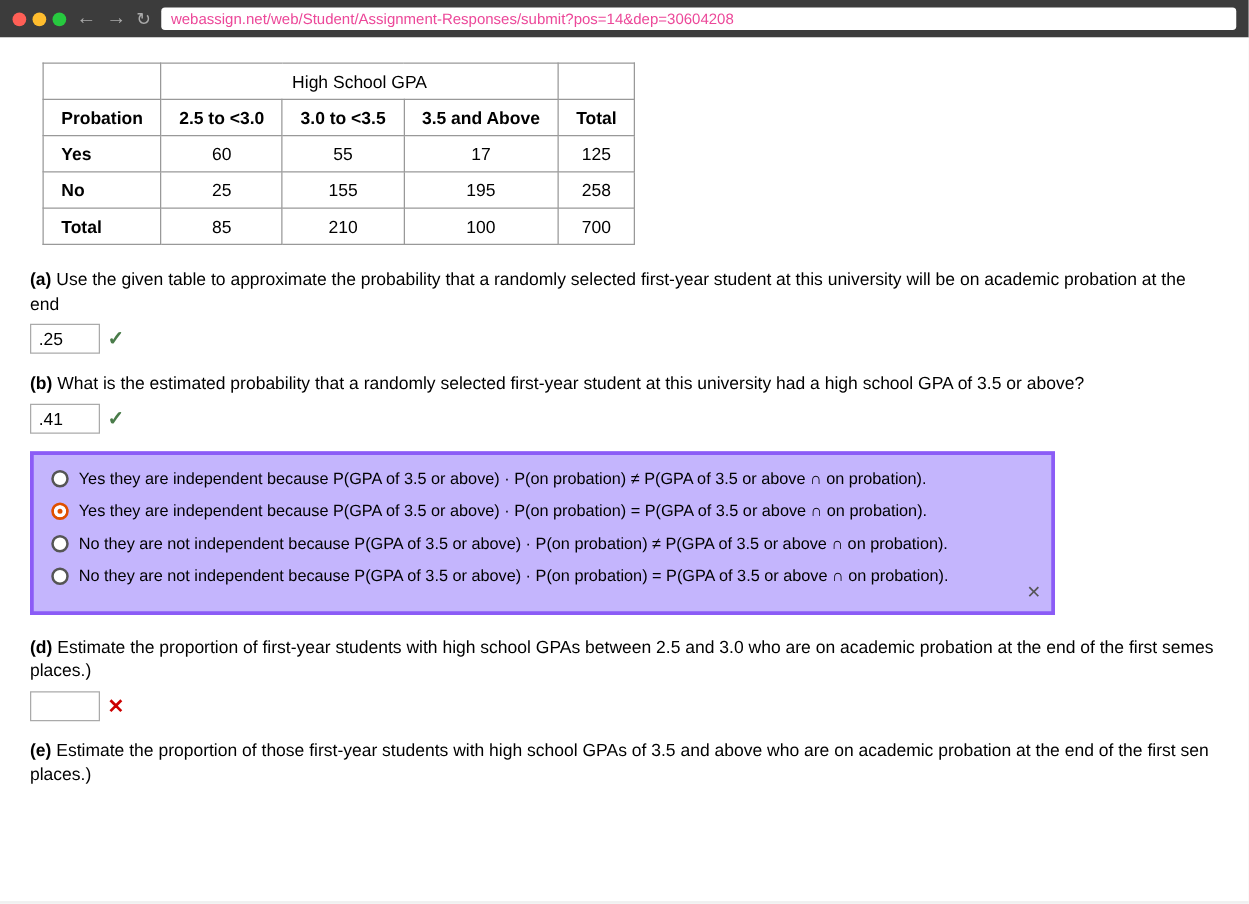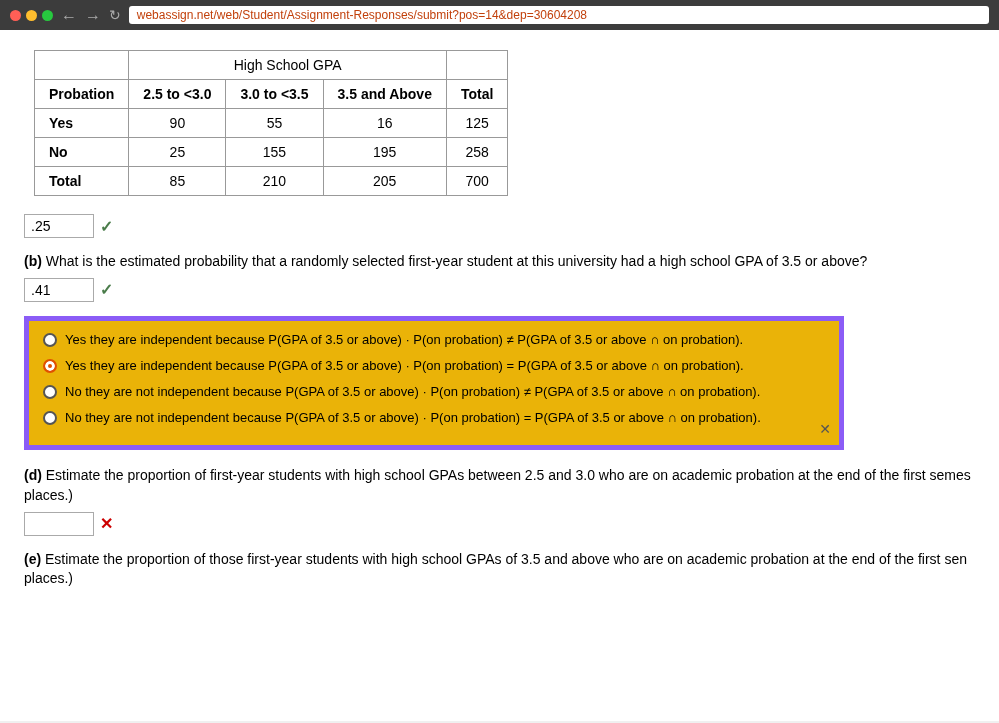--- a/index.html
+++ b/index.html
@@ -15,21 +15,21 @@
       font-size: 12px;
       color: #ddd;
       display: flex;
       align-items: center;
       gap: 8px;
     }
     .browser-bar .url {
       background: #fff;
       border-radius: 3px;
       padding: 2px 8px;
-      color: #c2410c;
+      color: #ec4899;
       font-size: 12px;
       flex: 1;
       overflow: hidden;
       white-space: nowrap;
       text-overflow: ellipsis;
     }
     .page-content {
       background: #fff;
       padding: 20px 24px;
       min-height: calc(723px - 32px);
@@ -70,41 +70,41 @@
     }
     .answer-row {
       display: flex;
       align-items: center;
       gap: 6px;
       margin-bottom: 4px;
     }
     .answer-input {
       border: 1px solid #aaa;
       padding: 3px 6px;
-      width: 70px;
+      width: 56px;
       font-size: 14px;
       background: #fff;
     }
     .check-icon {
       color: #4a7c4a;
       font-size: 16px;
       font-weight: bold;
     }
     .x-icon {
       color: #cc0000;
       font-size: 16px;
       font-weight: bold;
     }
     
     .options-box {
-      border: 5px solid #8b5cf6;
+      border: 3px solid #8b5cf6;
       padding: 10px 14px;
       margin-top: 6px;
       position: relative;
-      background: #eab308;
+      background: #c4b5fd;
       max-width: 820px;
     }
     .option-row {
       display: flex;
       align-items: flex-start;
       gap: 8px;
       margin-bottom: 8px;
       line-height: 1.4;
       font-size: 13px;
     }
@@ -167,44 +167,48 @@
           <th class="label-cell">Probation</th>
           <th>2.5 to &lt;3.0</th>
           <th>3.0 to &lt;3.5</th>
           <th>3.5 and Above</th>
           <th>Total</th>
         </tr>
       </thead>
       <tbody>
         <tr>
           <td class="label-cell">Yes</td>
-          <td>90</td>
+          <td>60</td>
           <td>55</td>
-          <td>16</td>
+          <td>17</td>
           <td>125</td>
         </tr>
         <tr>
           <td class="label-cell">No</td>
           <td>25</td>
           <td>155</td>
           <td>195</td>
           <td>258</td>
         </tr>
         <tr>
           <td class="label-cell">Total</td>
           <td>85</td>
           <td>210</td>
-          <td>205</td>
+          <td>100</td>
           <td>700</td>
         </tr>
       </tbody>
     </table>
   </div>
 
   <div class="section">
+    <div class="section-label">
+      <span class="part-letter">(a)</span>
+      <span> </span><span>Use the given table to approximate the probability that a randomly selected first-year student at this university will be on academic probation at the end</span>
+    </div>
     <div class="answer-row">
       <input type="text" class="answer-input" value=".25" style="">
       <span class="check-icon">✓</span>
     </div>
   </div>
 
   <div class="section">
     <div class="section-label">
       <span class="part-letter">(b)</span>
       <span> </span><span>What is the estimated probability that a randomly selected first-year student at this university had a high school GPA of 3.5 or above?</span>

